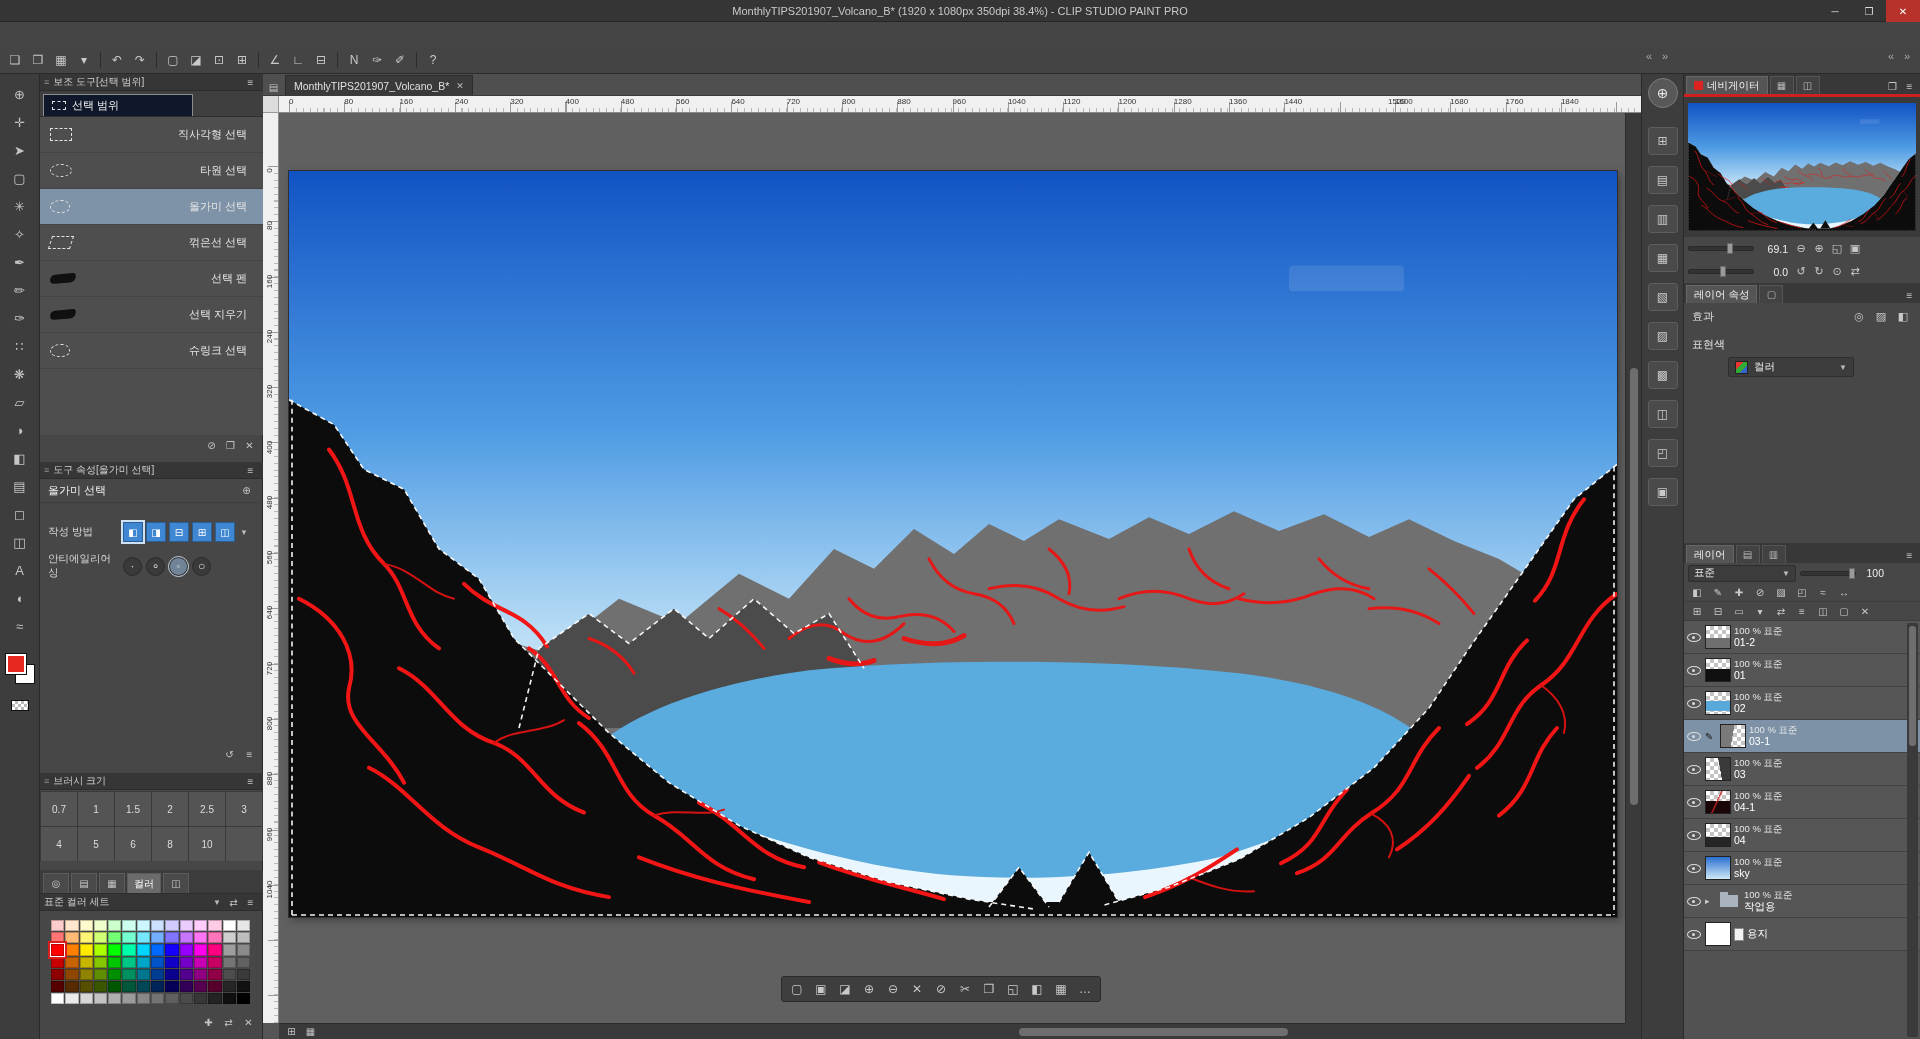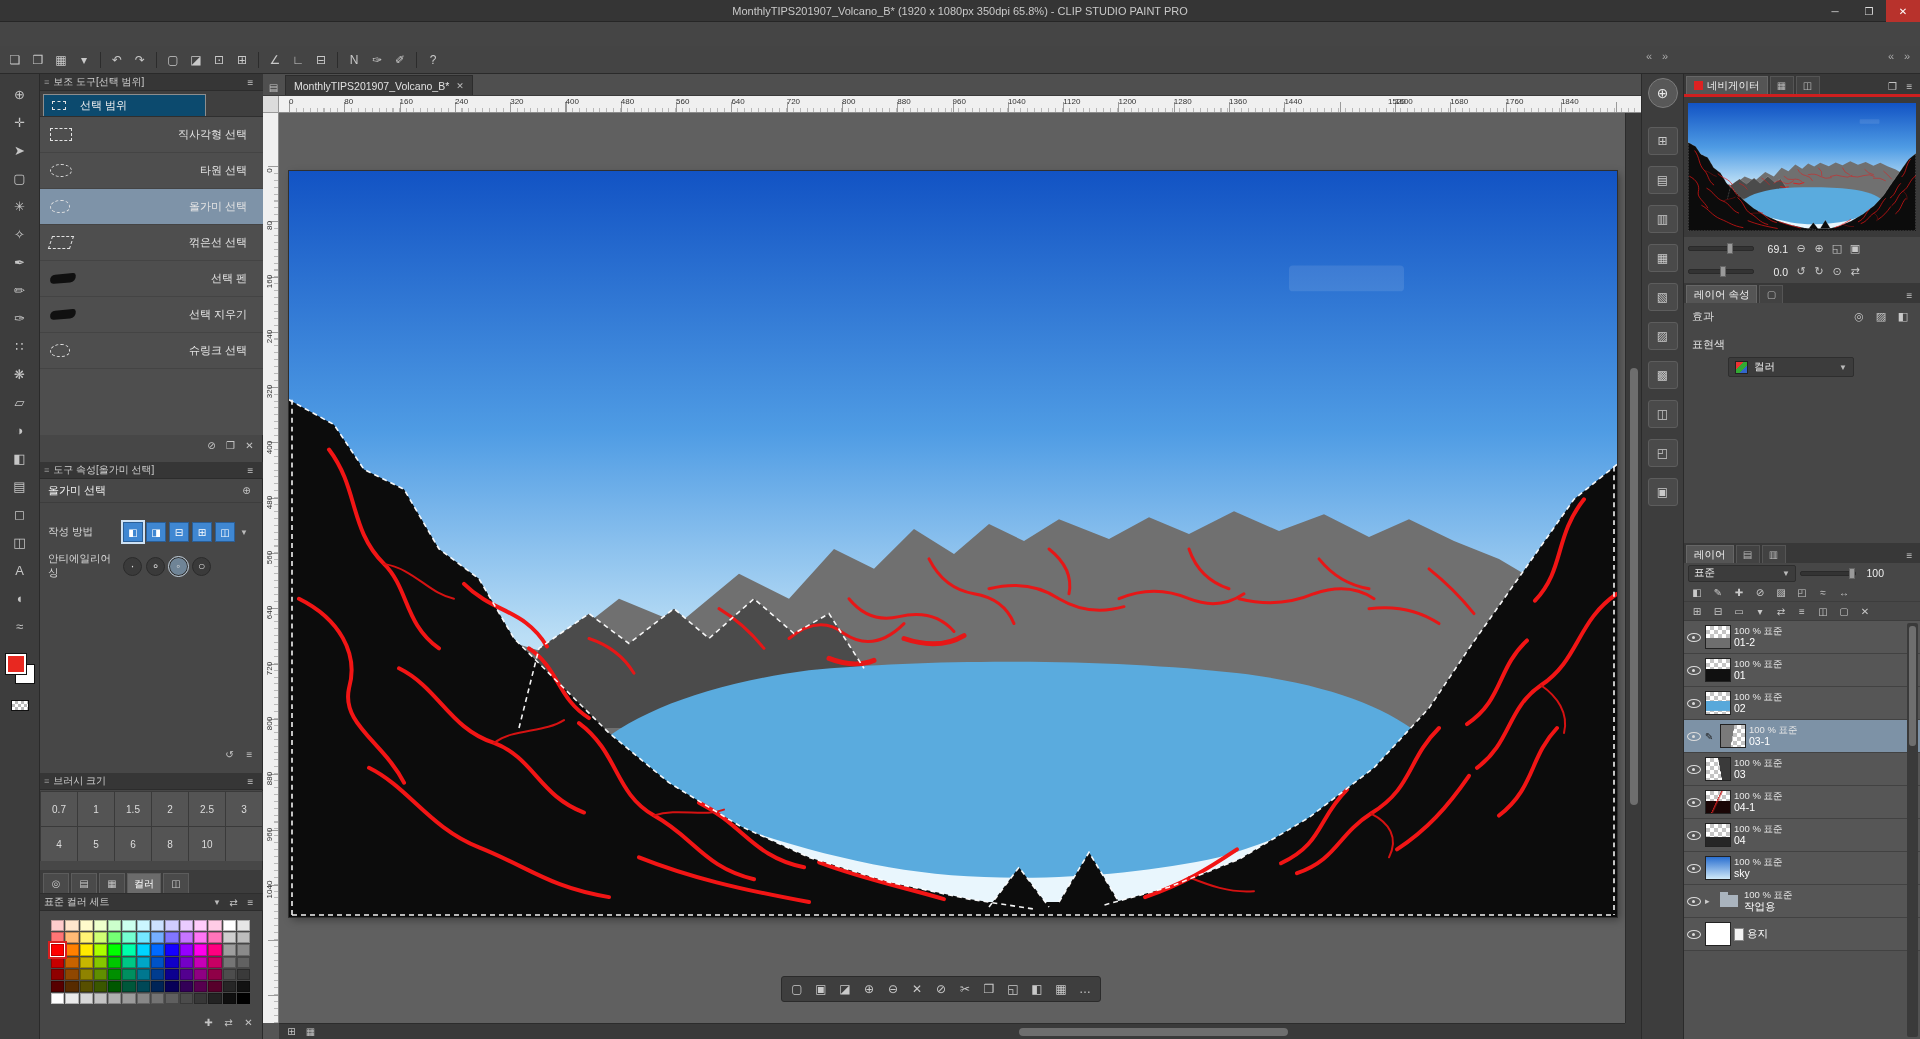--- a/index.html
+++ b/index.html
@@ -30,21 +30,21 @@
  linear-gradient(45deg,#bbb 25%,transparent 25%,transparent 75%,#bbb 75%),
  linear-gradient(45deg,#bbb 25%,transparent 25%,transparent 75%,#bbb 75%);
  background-size:6px 6px;background-position:0 0,3px 3px;background-color:#fff;margin-top:4px}
 
 
 #left-panel{position:absolute;left:40px;top:74px;width:223px;height:965px;background:#474747;border-right:1px solid #2a2a2a;font-size:11px}
 .phead{position:absolute;left:0;width:223px;height:17px;background:#363636;border-bottom:1px solid #2c2c2c;display:flex;align-items:center;padding:0 4px;gap:4px}
 .phead .ptitle{font-size:10px;color:#cfcfcf;flex:1;white-space:nowrap;overflow:hidden}
 .phead .grip{font-size:9px;color:#8f8f8f}
 .tabrow{position:absolute;left:0;top:17px;width:223px;height:26px;background:#3f3f3f;border-bottom:1px solid #2f2f2f;display:flex;align-items:flex-end;padding:0 3px}
-.doc-tab{height:22px;background:#0c4a6e;border:1px solid #8d8d8d;border-bottom:none;display:flex;align-items:center;gap:14px;padding:0 8px;font-size:11px;color:#f0f0f0;width:163px}
+.doc-tab{height:22px;background:#0f172a;border:1px solid #8d8d8d;border-bottom:none;display:flex;align-items:center;gap:6px;padding:0 8px;font-size:11px;color:#f0f0f0;width:150px}
 .doc-tab .si{flex:0 0 auto}
 #subtool-list{position:absolute;left:0;top:43px;width:223px;height:318px;background:#4e4e4e}
 .sub-row{display:flex;align-items:center;height:36px;border-bottom:1px solid #444;padding:0 16px 0 10px}
 .sub-row .sub-label{flex:1;text-align:right;font-size:11px;color:#e4e4e4}
 .sub-row.sel{background:#7e93a8}
 .si{display:inline-block}
 .si-rect{width:22px;height:13px;border:1px dashed #e2e2e2}
 .si-ellipse{width:22px;height:13px;border:1px dashed #e2e2e2;border-radius:50%}
 .si-lasso{width:20px;height:13px;border:1px dashed #e2e2e2;border-radius:60% 45% 55% 50%/60% 55% 45% 50%}
 .si-polyline{width:22px;height:13px;border:1px dashed #e2e2e2;transform:skewX(-18deg)}
@@ -240,21 +240,21 @@
 <path d="M230,560 L250,480 300,445 340,475 385,440 420,470 465,430 505,465 540,445 575,500"></path>
 <path d="M700,740 L730,700 760,740 M770,735 L800,685 830,735"></path>
 <path d="M3,230 L3,748 M1325,297 L1325,748 M3,748 L1325,748"></path>
 </g>
 <rect x="1000" y="95" width="115" height="26" rx="4" fill="#ffffff" opacity="0.10"></rect>
 </symbol>
 </defs>
 </svg>
 
 <div id="titlebar">
-  <span class="title">MonthlyTIPS201907_Volcano_B* (1920 x 1080px 350dpi 65.8%)  - CLIP STUDIO PAINT PRO</span>
+  <span class="title">MonthlyTIPS201907_Volcano_B* (1920 x 1080px 350dpi 38.4%)  - CLIP STUDIO PAINT PRO</span>
   <div id="win-controls">
     <span class="wbtn">─</span>
     <span class="wbtn">❐</span>
     <span class="wbtn close">✕</span>
   </div>
 </div>
 
 
 <div id="toolbar">
       <span class="icon-btn">❏</span>

